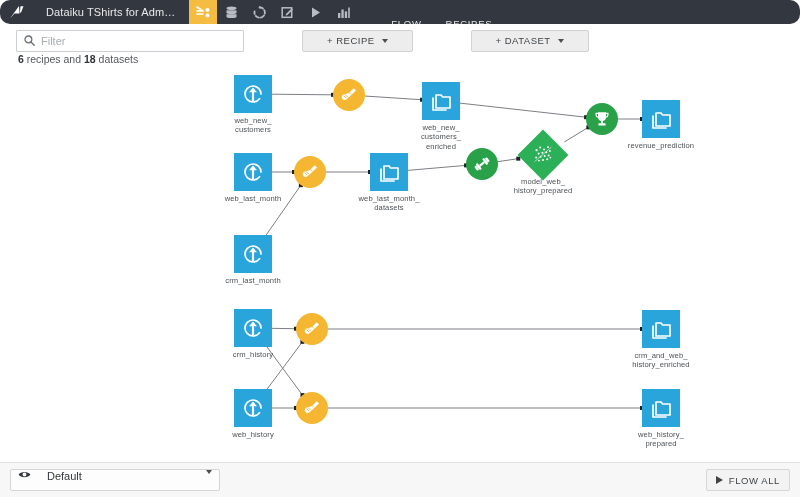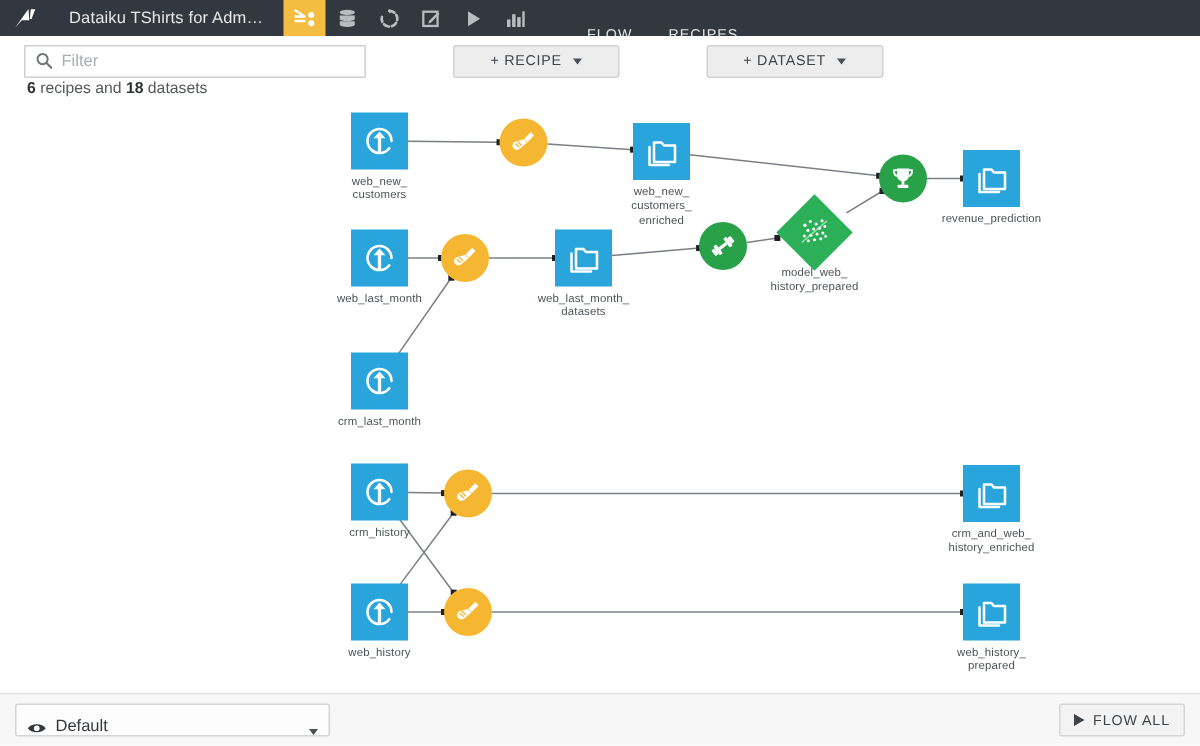--- a/index.html
+++ b/index.html
@@ -8,21 +8,21 @@
     font-family: "Liberation Sans", sans-serif;
     background: #ffffff;
     overflow: hidden;
   }
 
   
   .topbar {
     position: absolute; top: 0; left: 0;
     width: 800px; height: 24px;
     background: #333840;
-    display: flex; align-items: center;
+    display: flex; align-items: center; border-radius: 10px;
   }
   .logo-box {
     width: 34px; height: 24px;
     display: flex; align-items: center; justify-content: center;
   }
   .logo-glyph { display: block; }
   .project-title {
     color: #e8e8e8;
     font-size: 11px;
     letter-spacing: 0.1px;
@@ -183,23 +183,23 @@
     border-top: 1px solid #e2e2e2;
     display: flex; align-items: center;
     justify-content: space-between;
     padding: 0 10px;
   }
   .zone-select {
     width: 210px; height: 22px;
     background: #fdfdfd;
     border: 1px solid #d6d6d6;
     border-radius: 2px;
-    display: flex; align-items: flex-end;
+    display: flex; align-items: flex-start;
     padding: 0 7px;
-    gap: 6px;
+    gap: 16px;
     font-size: 11px;
     color: #34383c;
   }
   .zone-select .caret-dn { margin-left: auto; }
   .build-all {
     height: 22px;
     background: #f3f3f3;
     border: 1px solid #d6d6d6;
     border-radius: 2px;
     font-size: 9.5px;

